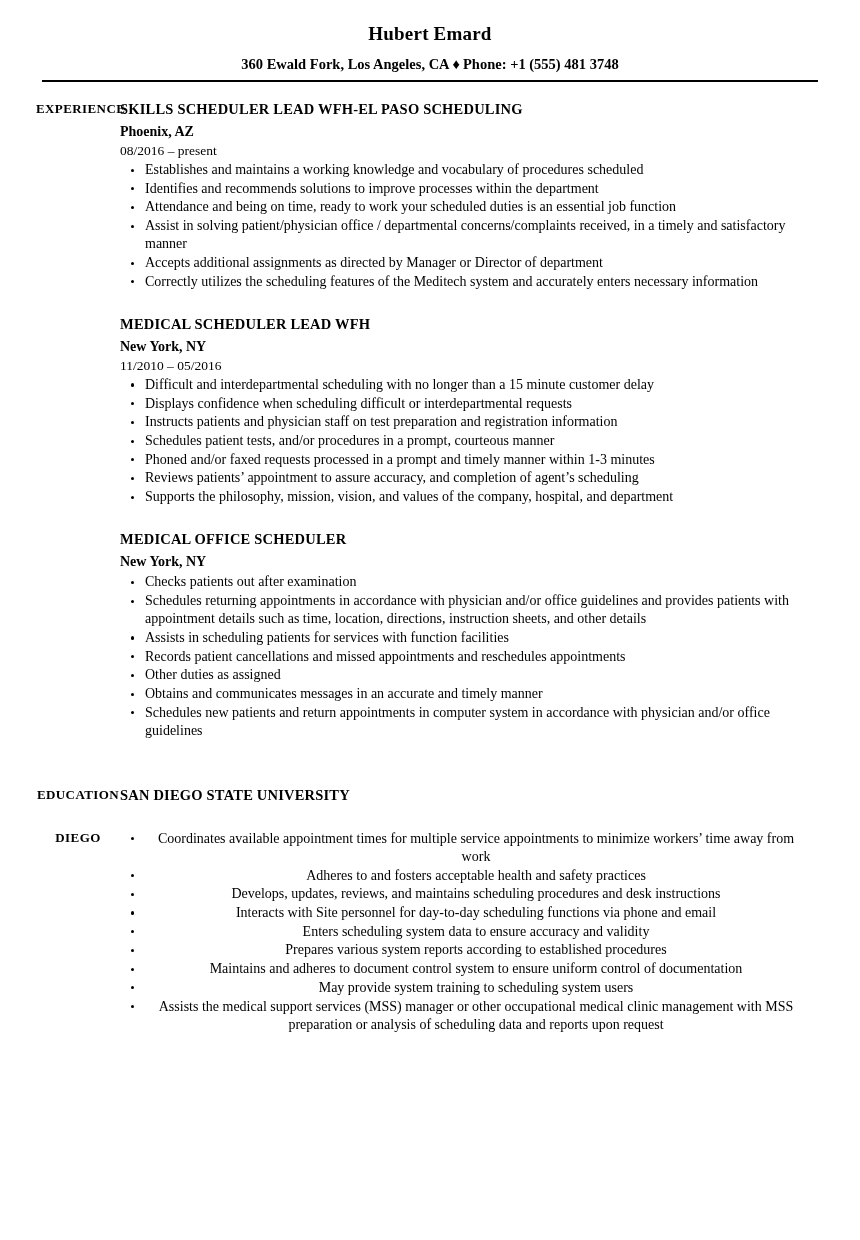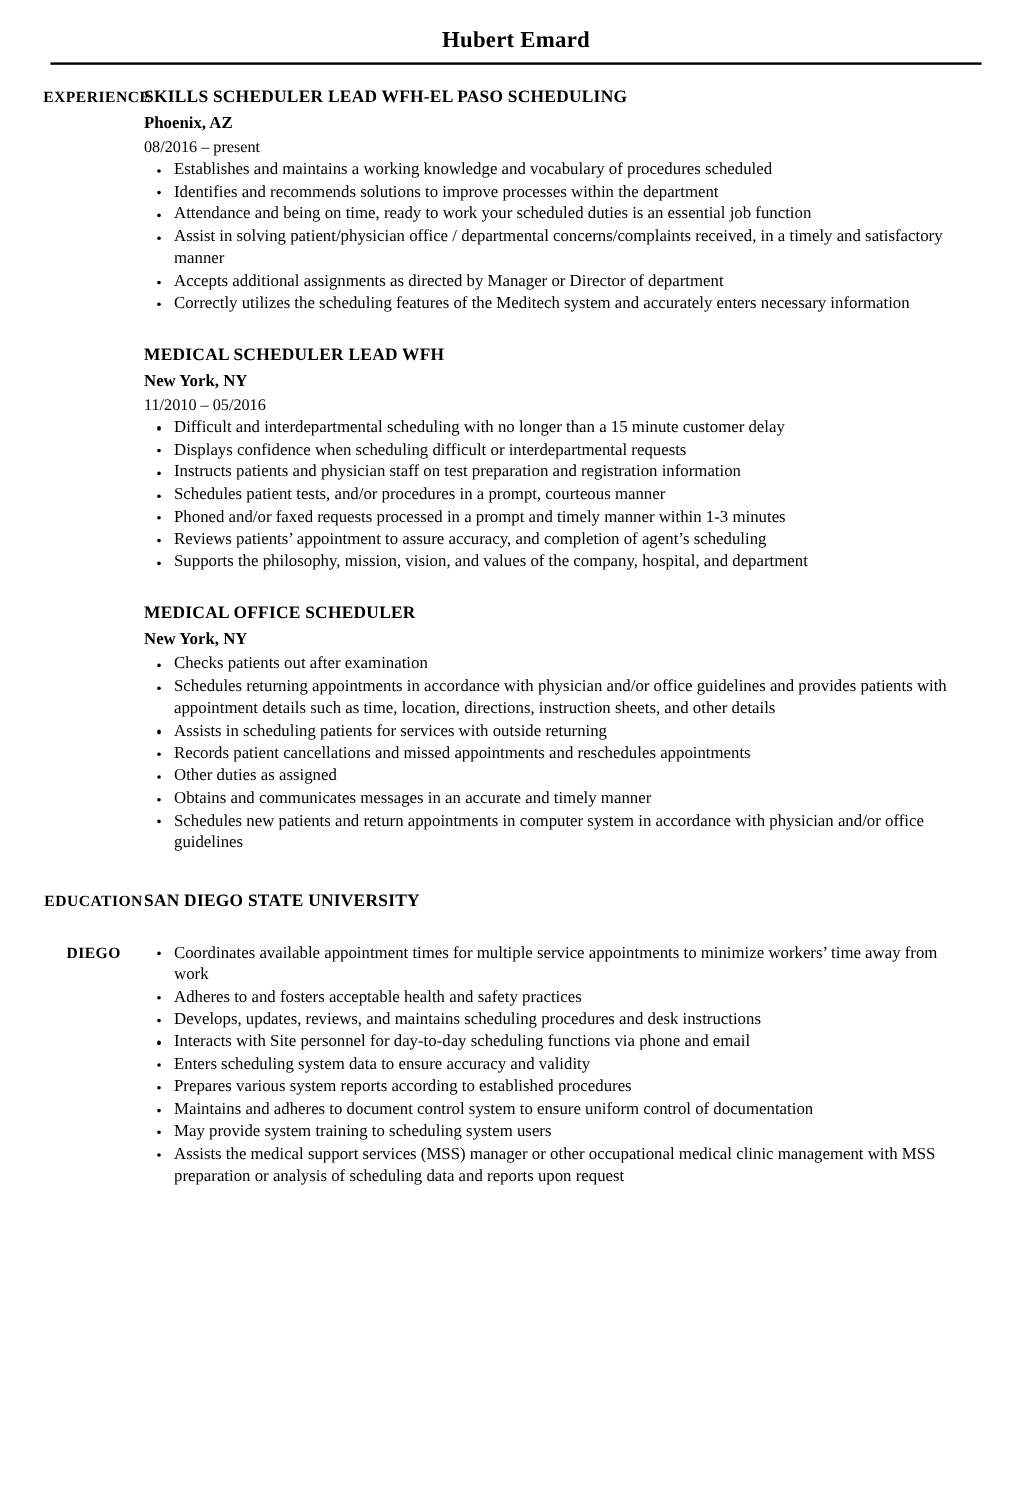--- a/index.html
+++ b/index.html
@@ -75,21 +75,21 @@
     padding-right: 53px;
     box-sizing: border-box;
   }
 
   #experience-section { margin-top: 18px; }
   #education-section  { margin-top: 30px; }
   #skills-section     { margin-top: 25px; }
 
   
   .job { margin-bottom: 24px; }
-  .job:last-child { margin-bottom: 0; }
+  .job:last-child { margin-bottom: 16px; }
 
   .job-title {
     font-size: 14.5px;
     font-weight: bold;
     line-height: 18px;
     letter-spacing: 0.2px;
   }
   .job-location {
     font-size: 14px;
     font-weight: bold;
@@ -128,29 +128,32 @@
 
   
   .school {
     font-size: 14.5px;
     font-weight: bold;
     line-height: 18px;
     letter-spacing: 0.2px;
   }
 
   
-  #skills-section ul.bullets { margin-top: 0; }
+  #skills-section ul.bullets { margin-top: 0; text-align: center; }
 </style>
 </head>
 <body>
 
 <div class="page">
 
   <div class="header">
     <div class="cand-name">Hubert Emard</div>
+    <div class="cand-contact">
+      <span>360 Ewald Fork, Los Angeles, CA</span><span class="diamond-sep">♦</span><span>Phone: +1 (555) 481 3748</span>
+    </div>
     <div class="header-rule"></div>
   </div>
 
   <div class="section" id="experience-section">
     <div class="section-label">EXPERIENCE</div>
     <div class="section-body">
 
       <div class="job">
         <div class="job-title">SKILLS SCHEDULER LEAD WFH-EL PASO SCHEDULING</div>
         <div class="job-location">Phoenix, AZ</div>
@@ -179,21 +182,21 @@
           <li>Supports the philosophy, mission, vision, and values of the company, hospital, and department</li>
         </ul>
       </div>
 
       <div class="job">
         <div class="job-title">MEDICAL OFFICE SCHEDULER</div>
         <div class="job-location">New York, NY</div>
         <ul class="bullets">
           <li>Checks patients out after examination</li>
           <li>Schedules returning appointments in accordance with physician and/or office guidelines and provides patients with appointment details such as time, location, directions, instruction sheets, and other details</li>
-          <li>Assists in scheduling patients for services with outside returning</li>
+          <li>Assists in scheduling patients for services with function facilities</li>
           <li>Records patient cancellations and missed appointments and reschedules appointments</li>
           <li>Other duties as assigned</li>
           <li>Obtains and communicates messages in an accurate and timely manner</li>
           <li>Schedules new patients and return appointments in computer system in accordance with physician and/or office guidelines</li>
         </ul>
       </div>
 
     </div>
   </div>
 

